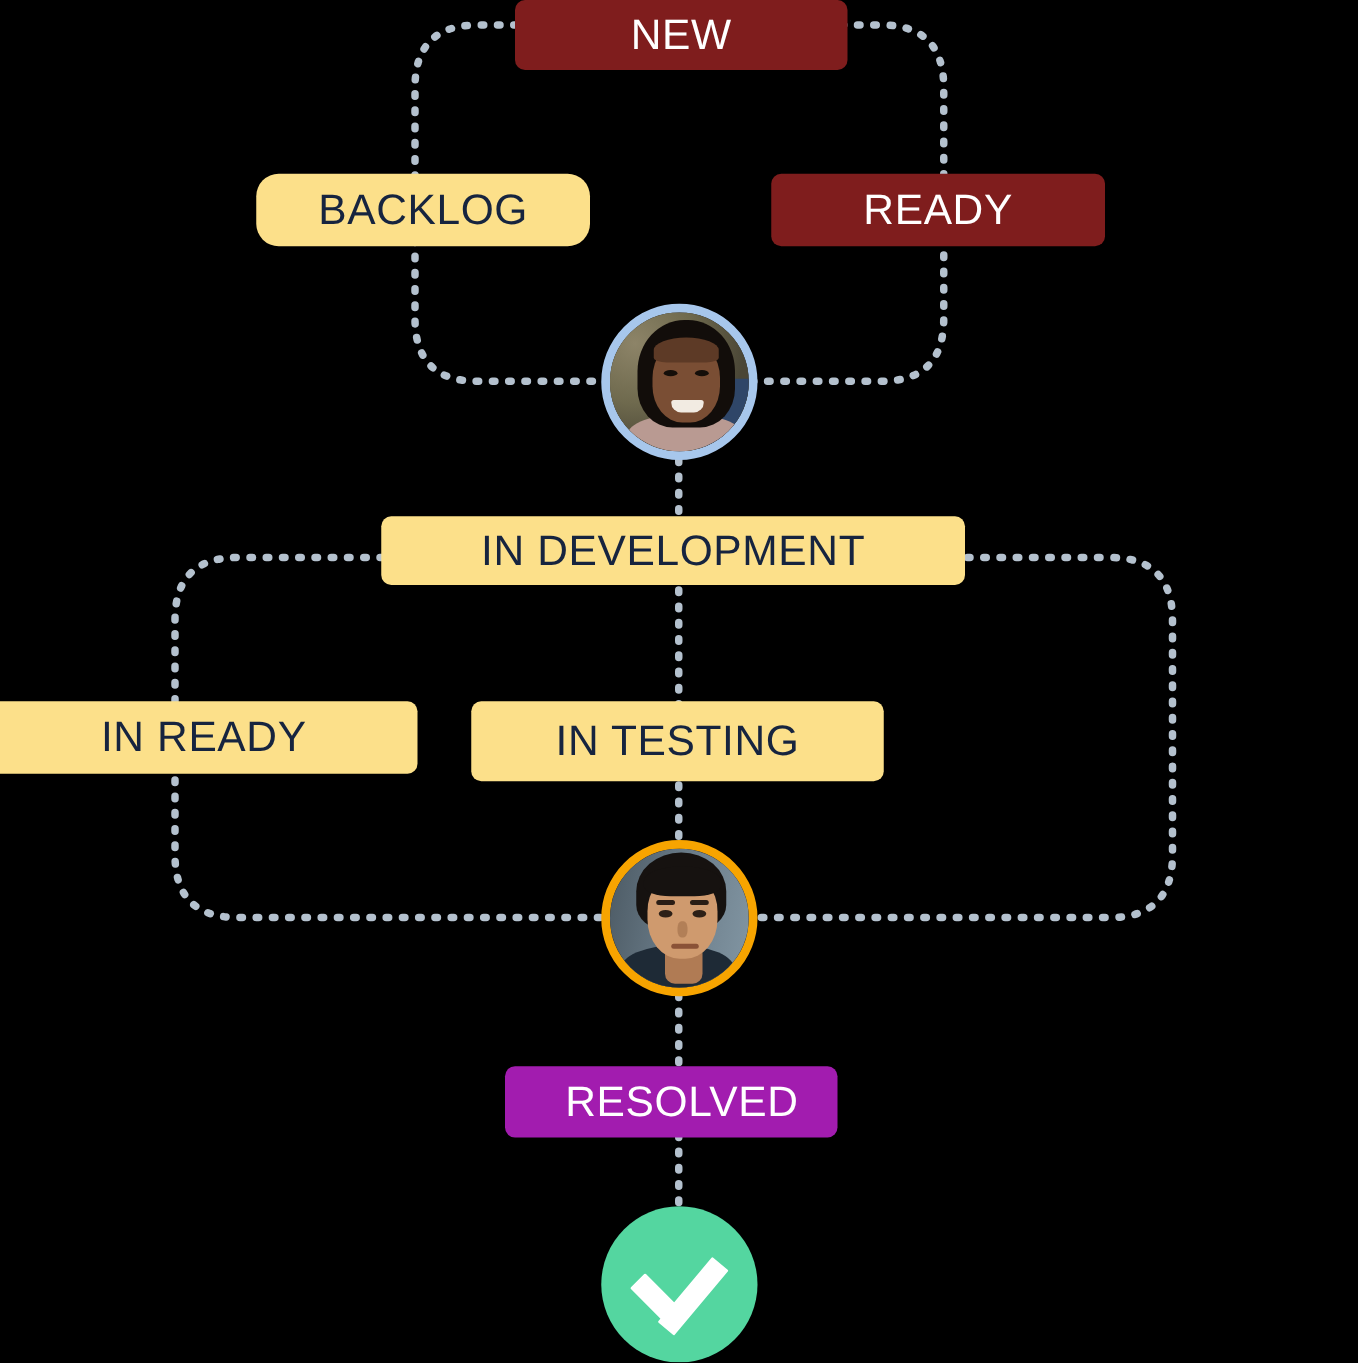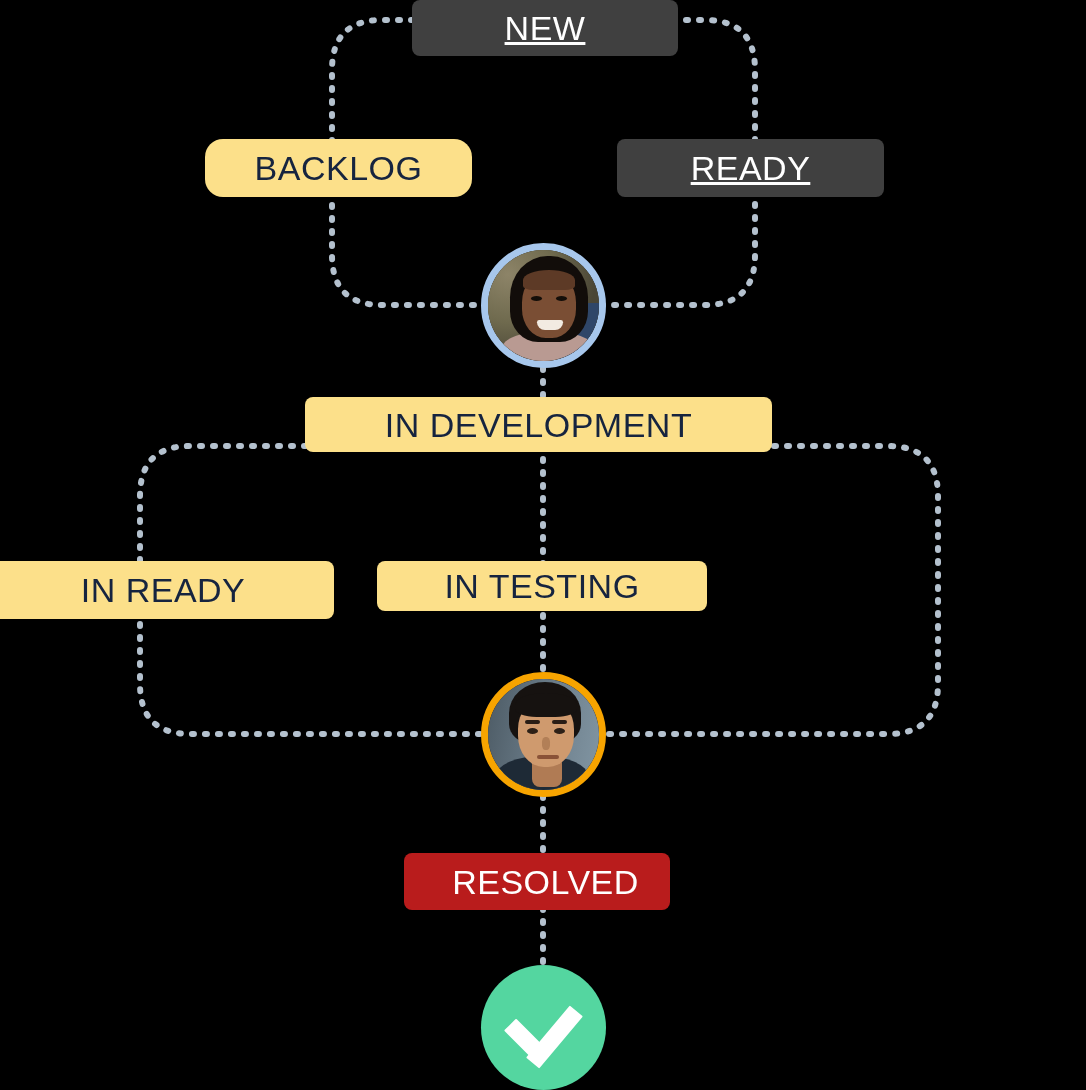--- a/index.html
+++ b/index.html
@@ -40,26 +40,25 @@
     letter-spacing: 0.5px;
     line-height: 1;
     white-space: nowrap;
     user-select: none;
   }
   .badge-yellow {
     background: #FCE08A;
     color: #16243F;
   }
   .badge-slate {
-    background: #404040;
+    background: #7f1d1d;
     color: #FFFFFF;
-    text-decoration: underline;
   }
   .badge-green {
-    background: #b91c1c;
+    background: #a21caf;
     color: #FFFFFF;
     padding-left: 17px;
   }
   
   .avatar {
     position: absolute;
     border-radius: 50%;
     box-sizing: border-box;
     overflow: hidden;
     background: #222;
@@ -180,29 +179,29 @@
              background:#140e09; border-radius:50%;"></div>
         <div class="f-shape" style="left:68px; top:46px; width:11px; height:5px;
              background:#140e09; border-radius:50%;"></div>
 
         <div class="f-shape" style="left:49px; top:70px; width:26px; height:10px;
              background:#f2ebe2; border-radius:3px 3px 11px 11px;"></div>
       </div>
     </div>
   </div>
 
-  <div class="badge badge-yellow" style="left:305px; top:397px; width:467px; height:55px;">
+  <div class="badge badge-yellow" style="left:305px; top:413px; width:467px; height:55px;">
     <span>IN DEVELOPMENT</span>
   </div>
 
   <div class="badge badge-yellow" style="left:-8px; top:561px; width:342px; height:58px;">
     <span>IN READY</span>
   </div>
 
-  <div class="badge badge-yellow" style="left:377px; top:561px; width:330px; height:50px;">
+  <div class="badge badge-yellow" style="left:377px; top:561px; width:330px; height:64px;">
     <span>IN TESTING</span>
   </div>
 
 
   <div class="avatar avatar-ring-orange" style="left:481px; top:672px; width:125px; height:125px;">
     <div class="photo">
       <div class="face">
 
         <div class="f-bg" style="background:
              linear-gradient(100deg,#4c5a64 0%,#6d7f8c 55%,#8296a3 100%);"></div>

